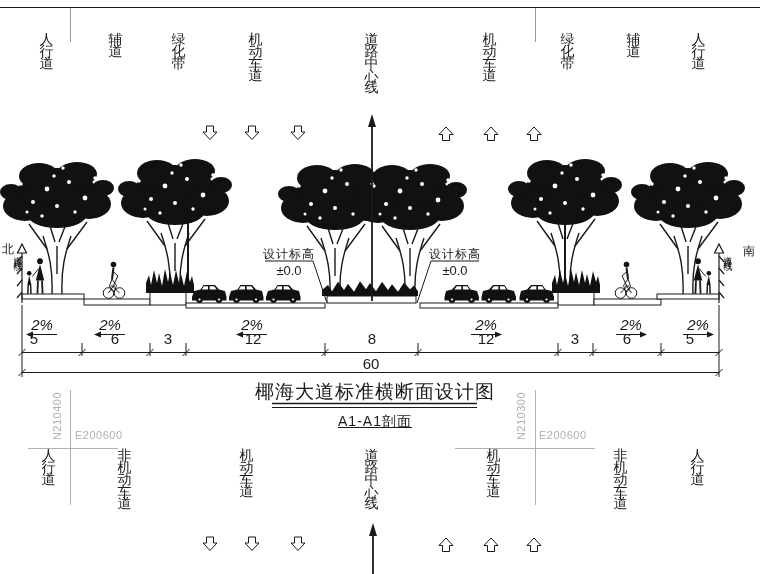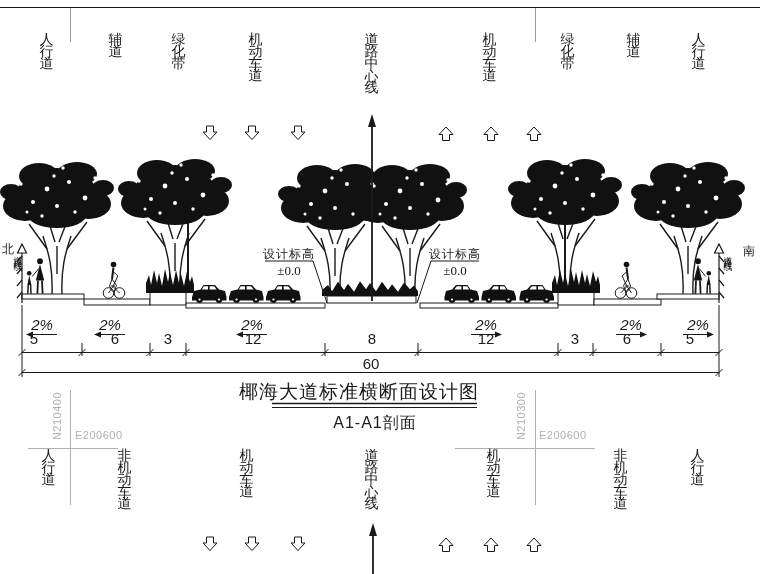--- a/index.html
+++ b/index.html
@@ -7,25 +7,25 @@
          font-family:"Liberation Sans",sans-serif;color:#1a1a1a;}
   svg{position:absolute;left:0;top:0;}
   .vlabel{position:absolute;writing-mode:vertical-lr;text-orientation:upright;
           font-size:14px;line-height:15px;letter-spacing:12px;white-space:nowrap;}
   .vsmall{position:absolute;writing-mode:vertical-lr;text-orientation:upright;
           font-size:9px;line-height:9px;letter-spacing:2px;white-space:nowrap;}
   .hlabel{position:absolute;white-space:nowrap;}
   .dim{font-size:15px;width:30px;text-align:center;}
   .slope{font-size:15px;width:30px;text-align:center;font-style:italic;}
   .elev{font-size:12px;width:52px;text-align:right;letter-spacing:1px;}
-  .elevval{font-size:13px;width:52px;text-align:center;font-family:Liberation Serif, serif;}
+  .elevval{font-size:13px;width:52px;text-align:center;}
   .gray{color:#b0b0b0;font-size:11px;letter-spacing:.5px;}
   .rot{transform:rotate(-90deg);}
   .title{font-size:19px;letter-spacing:1px;width:250px;text-align:center;}
-  .subtitle{font-size:16px;width:150px;text-align:center;letter-spacing:1px;}
+  .subtitle{font-size:14px;width:150px;text-align:center;letter-spacing:1px;text-decoration:underline;}
   .compass{font-size:12px;}
 </style>
 </head>
 <body>
 
 <div class="sheet">
 
   <svg width="760" height="574" viewBox="0 0 760 574">
     <defs>
       <g id="tree">
@@ -286,21 +286,21 @@
   <div class="hlabel dim" style="left:100px;top:330px">6</div>
   <div class="hlabel dim" style="left:153px;top:330px">3</div>
   <div class="hlabel dim" style="left:238px;top:330px">12</div>
   <div class="hlabel dim" style="left:357px;top:330px">8</div>
   <div class="hlabel dim" style="left:471px;top:330px">12</div>
   <div class="hlabel dim" style="left:560px;top:330px">3</div>
   <div class="hlabel dim" style="left:612px;top:330px">6</div>
   <div class="hlabel dim" style="left:675px;top:330px">5</div>
   <div class="hlabel dim" style="left:356px;top:355px">60</div>
 
-  <div class="hlabel title" style="left:234px;top:379px">椰海大道标准横断面设计图</div>
+  <div class="hlabel title" style="left:250px;top:379px">椰海大道标准横断面设计图</div>
   <div class="hlabel subtitle" style="left:300px;top:413px">A1-A1剖面</div>
 
   <div class="hlabel gray rot" style="left:30px;top:410px;width:54px;text-align:center">N210400</div>
   <div class="hlabel gray" style="left:75px;top:429px">E200600</div>
   <div class="hlabel gray rot" style="left:494px;top:410px;width:54px;text-align:center">N210300</div>
   <div class="hlabel gray" style="left:539px;top:429px">E200600</div>
 
   <div class="vlabel" style="left:41px;top:437px">人行道</div>
   <div class="vlabel" style="left:117px;top:437px">非机动车道</div>
   <div class="vlabel" style="left:239px;top:437px">机动车道</div>

